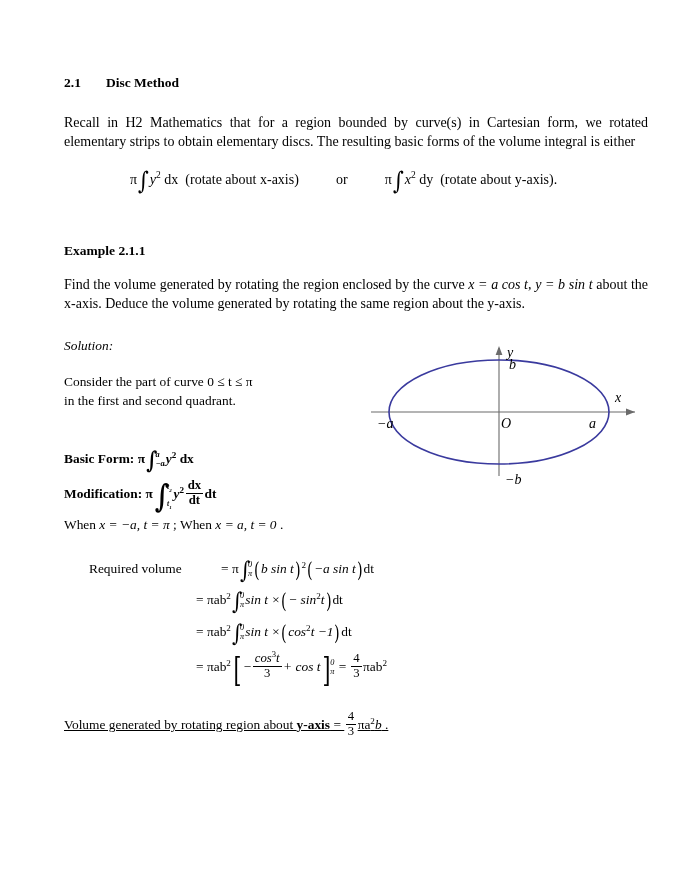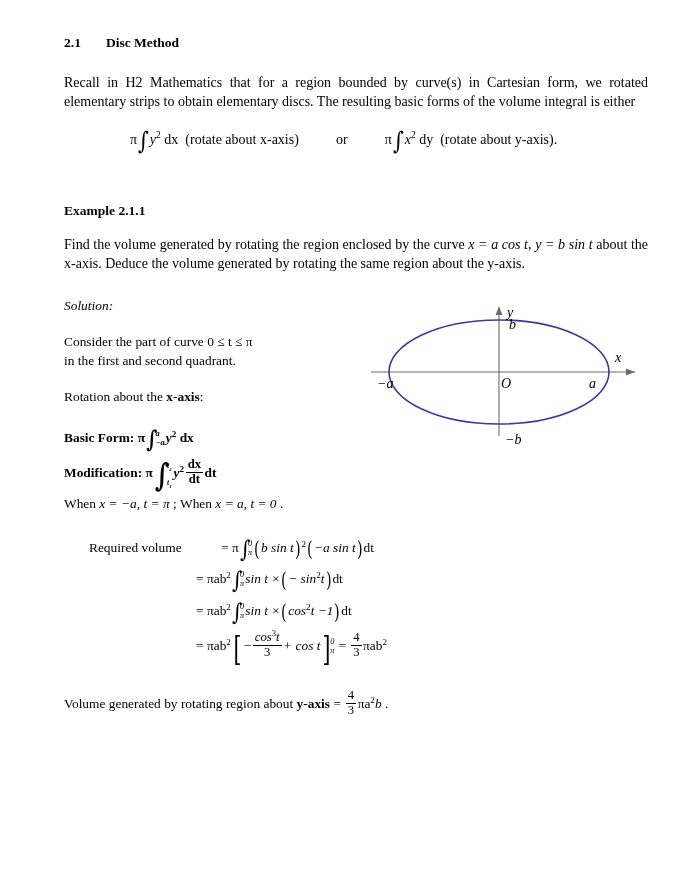--- a/index.html
+++ b/index.html
@@ -37,21 +37,21 @@
     letter-spacing: .1px;
   }
   .sec-head .num { display: inline-block; min-width: 42px; }
 
   .sub-head {
     font-weight: bold;
     font-size: 13.5px;
     margin: 0;
     padding-top: 35px;
   }
-  .sub-head .num { display: inline-block; min-width: 42px; }
+  .sub-head .num { display: inline-block; min-width: 42px; margin-top: 40px; }
 
   .ex-head {
     font-weight: bold;
     font-size: 13.5px;
     margin: 0;
     padding-top: 32px;
   }
 
   
   p.body {
@@ -172,21 +172,21 @@
   
   .deriv { padding-top: 18px; font-size: 13.4px; }
   .deriv .row { display: block; white-space: nowrap; }
   .deriv .lhs { display: inline-block; width: 132px; text-align: left; padding-left: 7px; margin-left: 18px; }
   .deriv .lhs-blank { display: inline-block; width: 132px; }
   .deriv .r1 { line-height: 30px; }
   .deriv .r2 { line-height: 32px; }
   .deriv .r3 { line-height: 32px; }
   .deriv .r4 { line-height: 38px; }
 
-  .finalline { padding-top: 24px; font-size: 13.4px; line-height: 30px; }
+  .finalline { padding-top: 24px; font-size: 13.4px; line-height: 30px; text-decoration: underline; }
 </style>
 </head>
 <body>
 
 <div class="page">
  <div class="content">
 
 
   <div class="sub-head">
     <span class="num">2.1</span><span>Disc Method</span>
@@ -238,21 +238,20 @@
 
       <div class="italic">Solution:</div>
 
       <div class="gap-md"></div>
 
       <div>Consider the part of curve 0 ≤ t ≤ π</div>
       <div>in the first and second quadrant.</div>
 
       <div class="gap-md"></div>
 
-      <div><span>Rotation about the </span><span class="bold">x-axis</span><span>:</span></div>
 
       <div class="gap-md"></div>
 
       <div class="eqline">
         <span>Basic Form:</span>
         <span class="m up">π</span><span class="intsym">∫</span><span class="lim"><span class="top">a</span><span class="bot">−a</span></span><span class="m">y</span><sup class="e">2</sup>&nbsp;<span class="up">dx</span>
       </div>
 
       <div class="eqline" style="line-height:40px">
         <span>Modification:</span>

